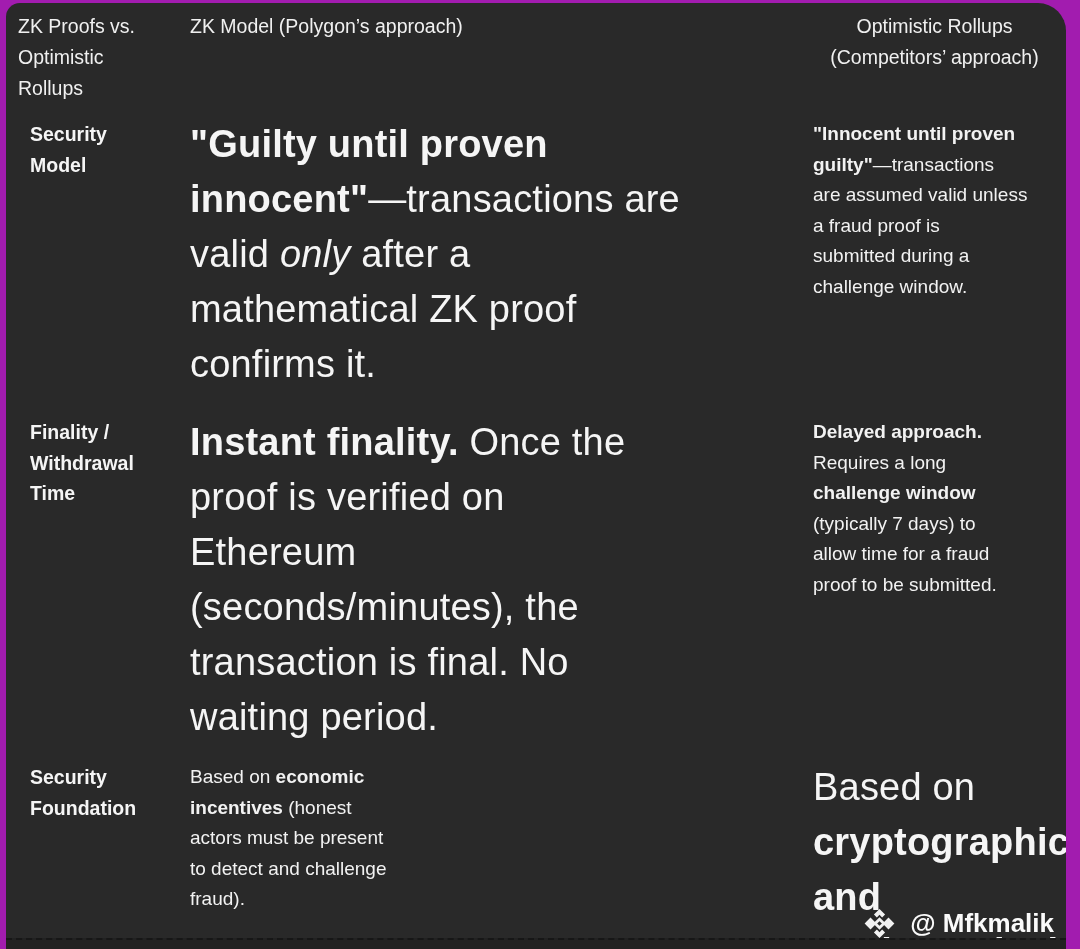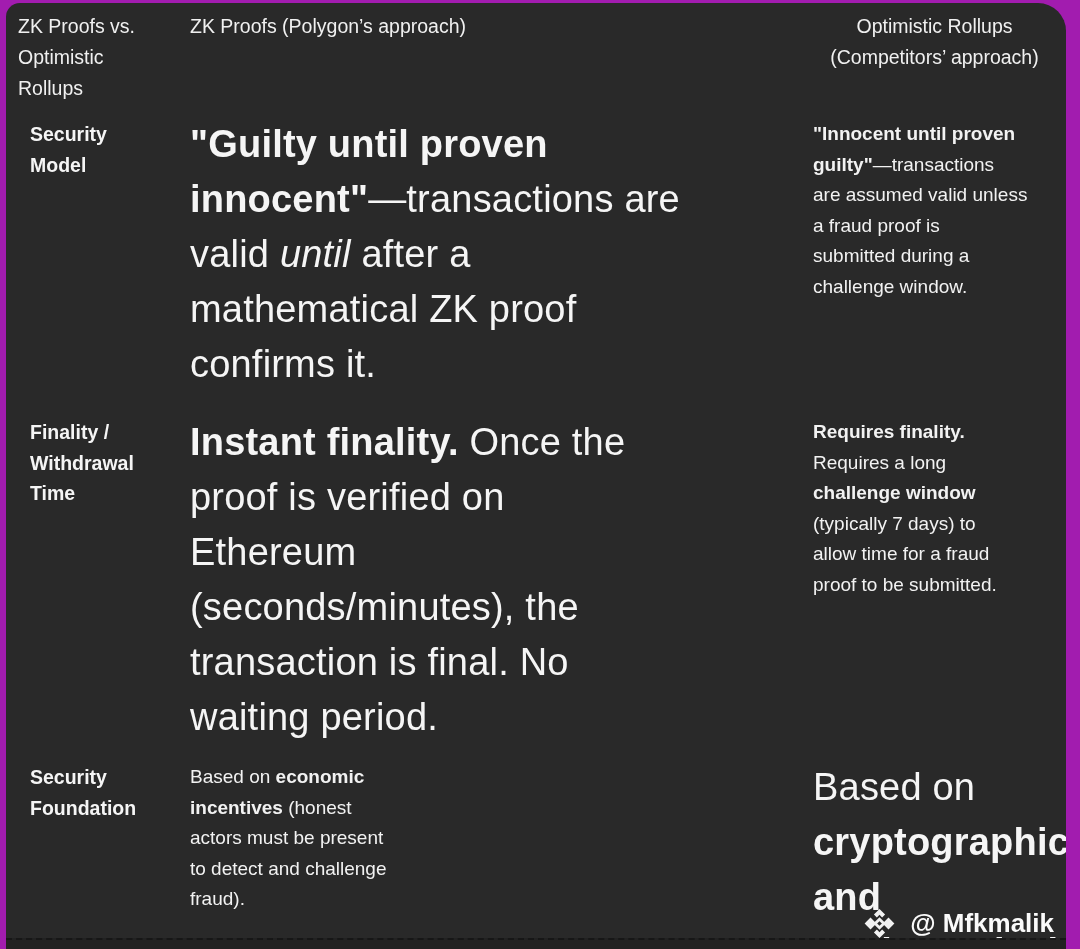--- a/index.html
+++ b/index.html
@@ -101,48 +101,48 @@
 </head>
 <body>
 
 <div class="stage">
   <div class="panel">
     <div class="grid">
 
       <div class="cell corner-label">ZK Proofs vs.
 Optimistic
 Rollups</div>
-      <div class="cell col-header">ZK Proofs (Polygon’s approach)</div>
+      <div class="cell col-header">ZK Model (Polygon’s approach)</div>
       <div class="cell col-header col-header-right">Optimistic Rollups
 (Competitors’ approach)</div>
 
       <div class="cell row-label">Security
 Model</div>
       <div class="cell zk-cell"><span class="seg-b">"Guilty until proven
 innocent"</span><span>—transactions are
-valid </span><span class="seg-i">until</span><span> after a
+valid </span><span class="seg-i">only</span><span> after a
 mathematical ZK proof
 confirms it.</span></div>
       <div class="cell or-cell"><span class="seg-b">"Innocent until proven
 guilty"</span><span>—transactions
 are assumed valid unless
 a fraud proof is
 submitted during a
 challenge window.</span></div>
 
       <div class="cell row-label">Finality /
 Withdrawal
 Time</div>
       <div class="cell zk-cell"><span class="seg-b">Instant finality.</span><span> Once the
 proof is verified on
 Ethereum
 (seconds/minutes), the
 transaction is final. No
 waiting period.</span></div>
-      <div class="cell or-cell"><span class="seg-b">Requires finality.</span><span>
+      <div class="cell or-cell"><span class="seg-b">Delayed approach.</span><span>
 Requires a long
 </span><span class="seg-b">challenge window</span><span>
 (typically 7 days) to
 allow time for a fraud
 proof to be submitted.</span></div>
 
       <div class="cell row-label">Security
 Foundation</div>
       <div class="cell or-cell"><span>Based on </span><span class="seg-b">economic
 incentives</span><span> (honest

